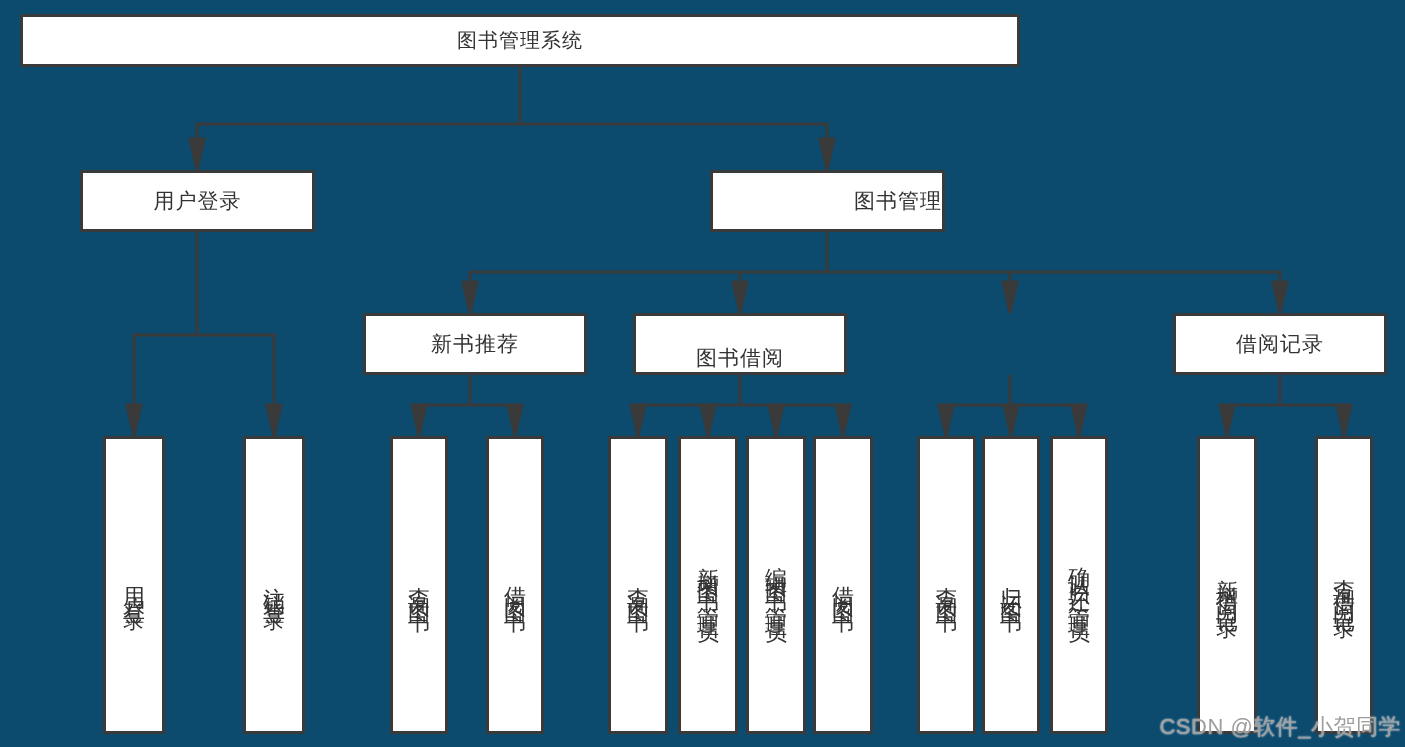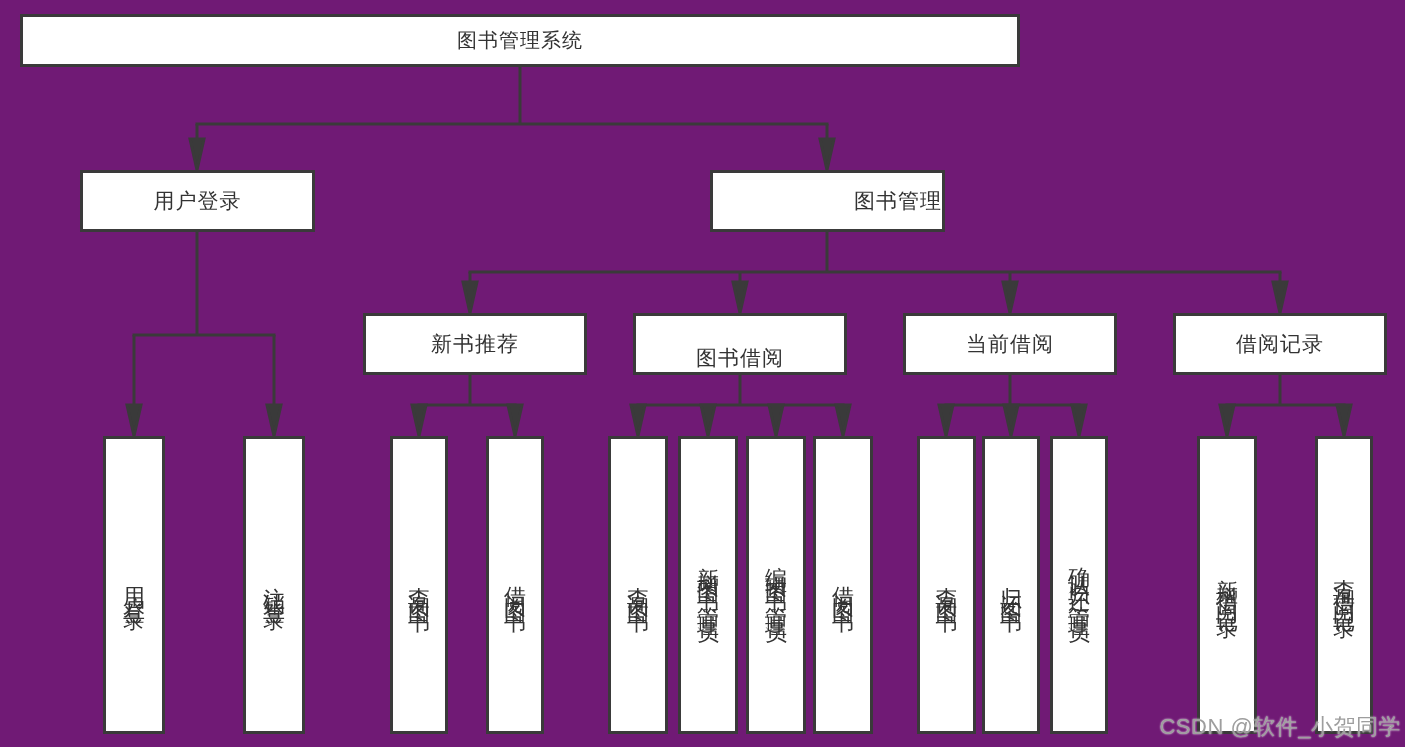--- a/index.html
+++ b/index.html
@@ -1,20 +1,20 @@
 <!DOCTYPE html>
 <html><head>
 <meta charset="utf-8">
 <style>
   html, body { margin: 0; padding: 0; background: #ffffff; }
   .canvas {
     position: relative;
     width: 1405px;
     height: 747px;
-    background: #701a75;
+    background: #0c4a6e;
     overflow: hidden;
     font-family: "Liberation Sans", "DejaVu Sans", sans-serif;
   }
   .wires {
     position: absolute;
     left: 0; top: 0;
     z-index: 0;
   }
   .node {
     position: absolute;
@@ -127,23 +127,20 @@
   <div class="node h" style="left:710px; top:170px; width:235px; height:62px;justify-content:flex-end;">
     <span>图书管理</span>
   </div>
 
   <div class="node h" style="left:363px; top:313px; width:224px; height:62px;">
     <span>新书推荐</span>
   </div>
   <div class="node h" style="left:633px; top:313px; width:214px; height:62px;align-items:flex-end;">
     <span>图书借阅</span>
   </div>
-  <div class="node h" style="left:903px; top:313px; width:214px; height:62px;">
-    <span>当前借阅</span>
-  </div>
   <div class="node h" style="left:1173px; top:313px; width:214px; height:62px;">
     <span>借阅记录</span>
   </div>
 
   <div class="node" style="left:103px; top:436px; width:62px; height:298px;">
     <span class="vtext">用户登录</span>
   </div>
   <div class="node" style="left:243px; top:436px; width:62px; height:298px;">
     <span class="vtext">注销登录</span>
   </div>

